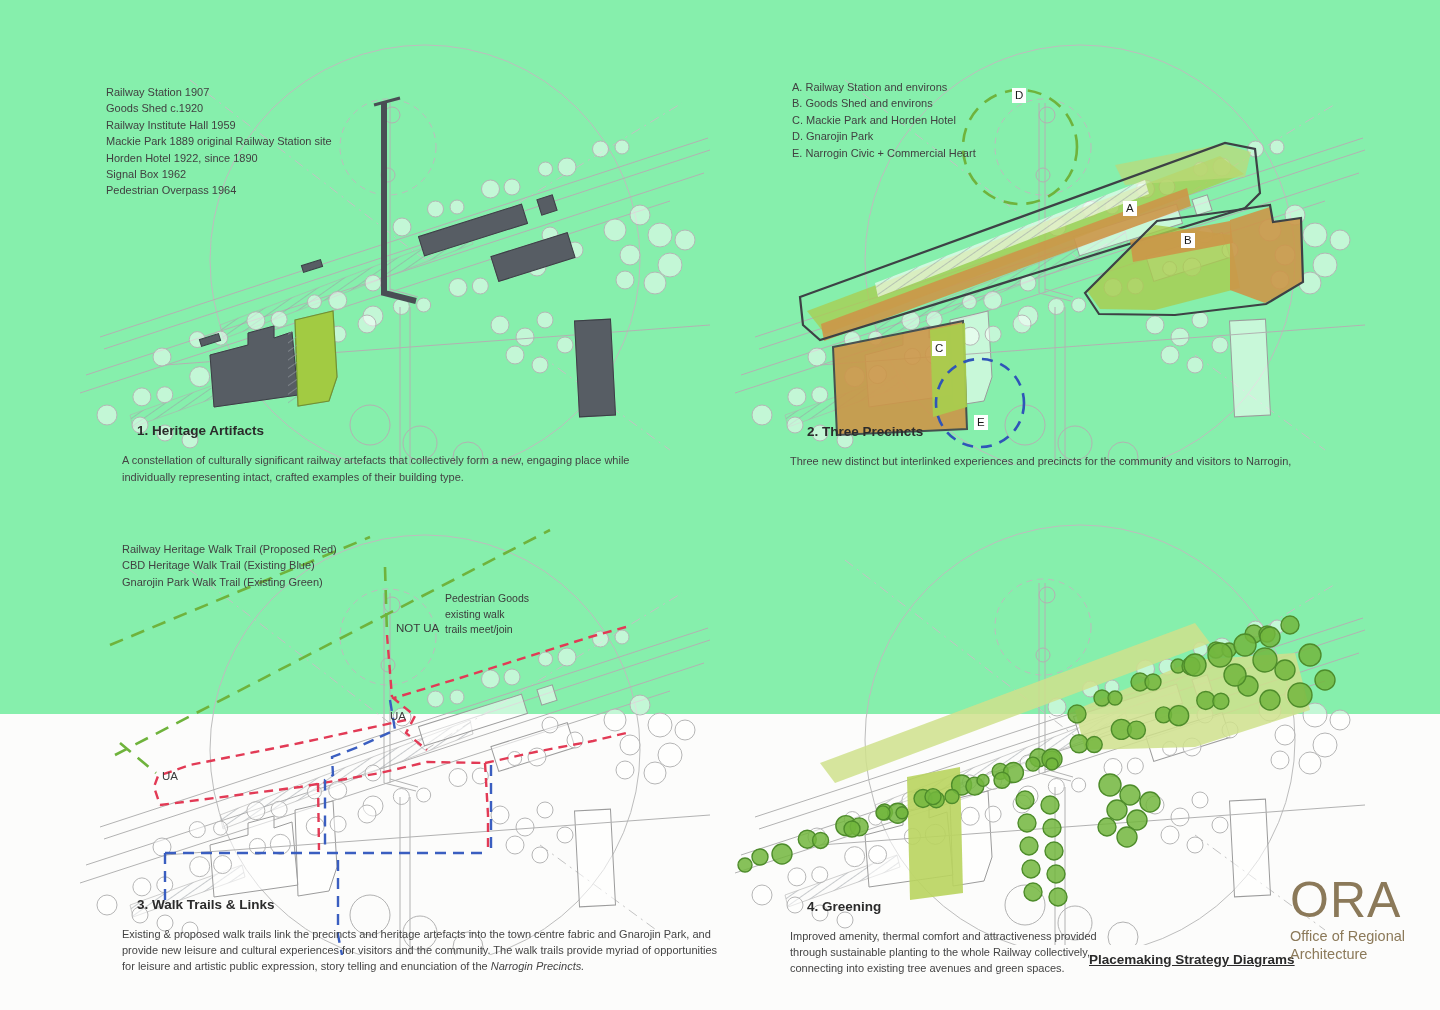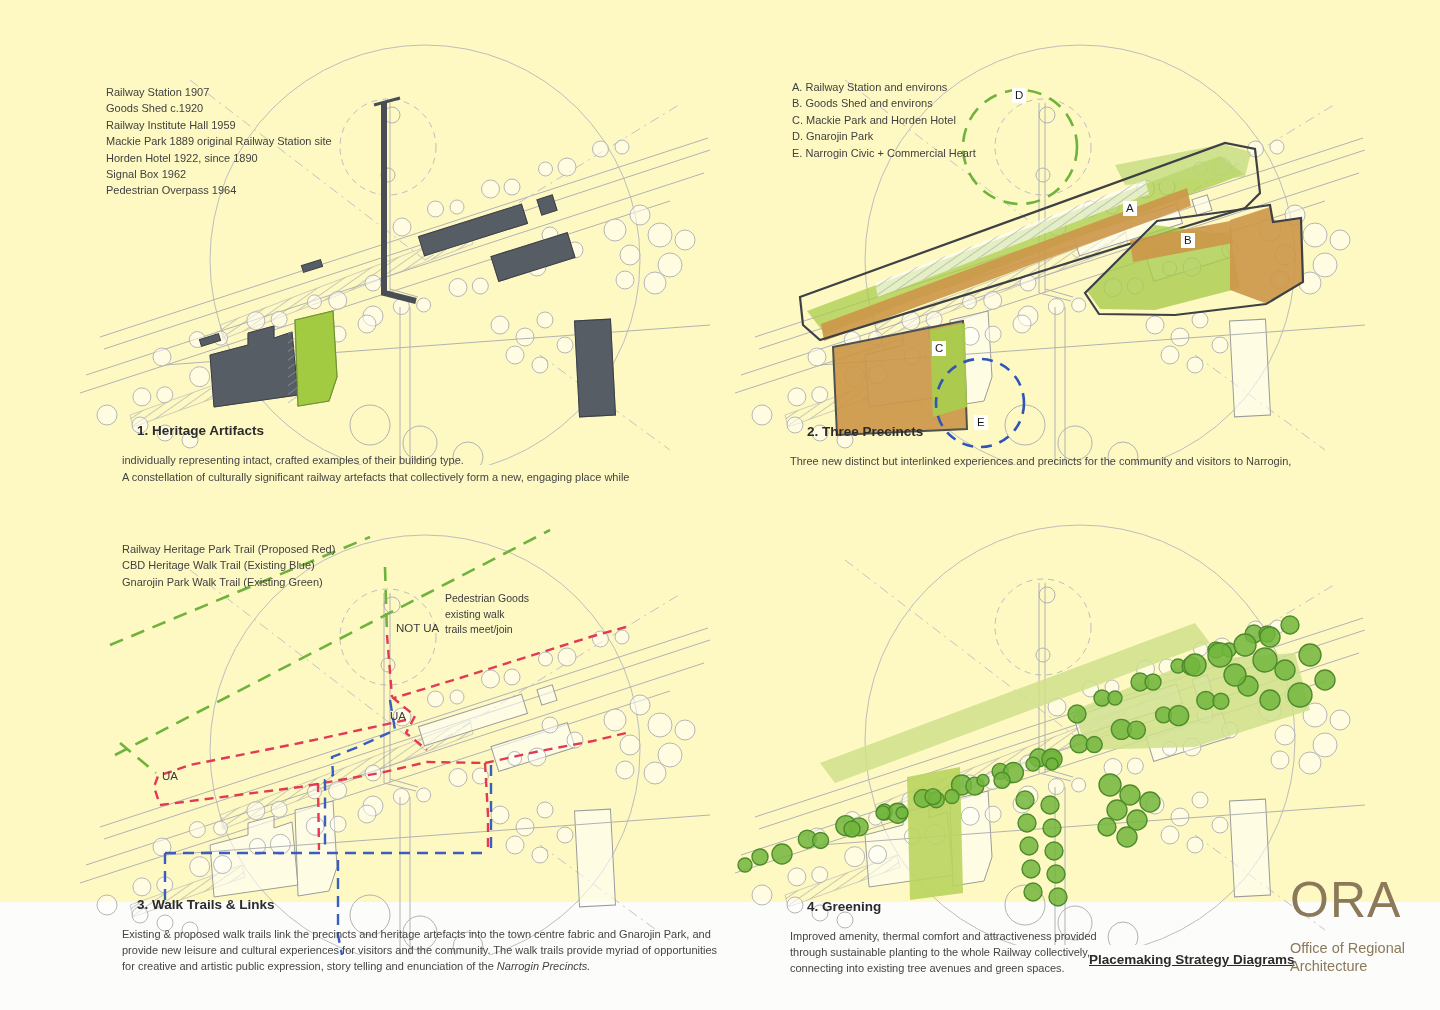--- a/index.html
+++ b/index.html
@@ -1,34 +1,34 @@
 <!DOCTYPE html>
 <html><head>
 <meta charset="utf-8">
 <style>
   html,body{margin:0;padding:0;}
   body{width:1440px;height:1010px;background:#fcfcfb;overflow:hidden;position:relative;
        font-family:"Liberation Sans",sans-serif;}
-  .page{position:absolute;left:0;top:0;width:1440px;height:902px;background:#fef9c3;}
+  .page{position:absolute;left:0;top:0;width:1440px;height:714px;background:#86efac;}
   .quad{position:absolute;}
   .quad svg{position:absolute;left:0;top:0;}
   .t{position:absolute;font-family:"Liberation Sans",sans-serif;color:#3f3f3f;}
   .legend{font-size:11px;line-height:16.4px;white-space:nowrap;color:#414141;}
   .sect-title{font-size:13.5px;font-weight:bold;color:#2b2b2b;white-space:nowrap;margin-left:17px;}
   .desc{font-size:11px;color:#444;white-space:nowrap;}
   .lh17{line-height:17px}.lh22{line-height:22px}.lh16{line-height:16.2px}
   .plan-label{position:absolute;font-size:11.5px;color:#1c1c1c;background:#ffffff;
               padding:0 3px;line-height:15px;}
   .anno{position:absolute;font-size:10.5px;color:#3b3b3b;line-height:15.5px;white-space:nowrap;}
   .ua{font-size:11.5px;background:transparent;padding:0;}
   .doc-title{font-size:13.5px;font-weight:bold;color:#2b2b2b;white-space:nowrap;text-decoration:underline;}
   .logo{position:absolute;left:1290px;top:878px;width:150px;}
   .logo-acronym{font-size:50px;color:#8b7959;letter-spacing:1px;line-height:46px;font-weight:400;
                 transform:scaleY(0.98);transform-origin:left top;}
-  .logo-sub{font-size:14.5px;color:#8b7959;line-height:17.5px;margin-top:16px;}
+  .logo-sub{font-size:14.5px;color:#8b7959;line-height:17.5px;margin-top:4px;}
   
   .sk{fill:none;stroke:#bdbdbd;stroke-width:1;}
   .skl{stroke:#b2b2b2;stroke-width:1;fill:none;}
   .dashdot{fill:none;stroke:#c3c3c3;stroke-width:1;stroke-dasharray:10 5 2 5;}
   .bldgO{fill:#ffffff;fill-opacity:.55;stroke:#9c9c9c;stroke-width:1;}
   .btree{fill:#ffffff;fill-opacity:.5;stroke:#b6b6b6;stroke-width:1;}
   .tree{fill:#72b63d;fill-opacity:.85;stroke:#4e8c2b;stroke-width:1.4;}
   .dark{fill:#575d64;stroke:#3a3f45;stroke-width:1;}
   .dashGreen{fill:none;stroke:#6fb33c;stroke-width:2.6;stroke-dasharray:14 9;}
   .dashBlue{fill:none;stroke:#2f55b8;stroke-width:2.6;stroke-dasharray:11 8;}
@@ -153,22 +153,22 @@
     <div>Goods Shed c.1920</div>
     <div>Railway Institute Hall 1959</div>
     <div>Mackie Park 1889 original Railway Station site</div>
     <div>Horden Hotel 1922, since 1890</div>
     <div>Signal Box 1962</div>
     <div>Pedestrian Overpass 1964</div>
   </div>
 
   <div class="t sect-title" style="left:120px;top:423px">1. Heritage Artifacts</div>
   <div class="t desc lh17" style="left:122px;top:452px">
+    <div>A constellation of culturally significant railway artefacts that collectively form a new, engaging place while</div>
     <div>individually representing intact, crafted examples of their building type.</div>
-    <div>A constellation of culturally significant railway artefacts that collectively form a new, engaging place while</div>
   </div>
 
   <div class="quad" id="quad2" style="left:725px;top:25px;width:680px;height:440px">
     <svg width="680" height="440" viewBox="0 0 680 440">
       <defs>
         <pattern id="hatchQ2" patternUnits="userSpaceOnUse" width="7" height="7" patternTransform="rotate(55)">
           <line x1="0" y1="0" x2="0" y2="7" stroke="#9aa0a4" stroke-width="1.1"></line>
         </pattern>
       </defs>
       <g class="base">
@@ -415,30 +415,30 @@
       <div>Pedestrian Goods</div>
       <div>existing walk</div>
       <div>trails meet/join</div>
     </div>
     <div class="anno ua" style="left:326px;top:106px">NOT UA</div>
     <div class="anno ua" style="left:320px;top:194px">UA</div>
     <div class="anno ua" style="left:92px;top:254px">UA</div>
   </div>
 
   <div class="t legend" style="left:122px;top:541px">
-    <div>Railway Heritage Park Trail (Proposed Red)</div>
+    <div>Railway Heritage Walk Trail (Proposed Red)</div>
     <div>CBD Heritage Walk Trail (Existing Blue)</div>
     <div>Gnarojin Park Walk Trail (Existing Green)</div>
   </div>
 
   <div class="t sect-title" style="left:120px;top:897px">3. Walk Trails &amp; Links</div>
   <div class="t desc lh16" style="left:122px;top:926px">
     <div>Existing &amp; proposed walk trails link the precincts and heritage artefacts into the town centre fabric and Gnarojin Park, and</div>
     <div>provide new leisure and cultural experiences for visitors and the community. The walk trails provide myriad of opportunities</div>
-    <div><span>for creative and artistic public expression, story telling and enunciation of the </span><span style="font-style:italic">Narrogin Precincts.</span></div>
+    <div><span>for leisure and artistic public expression, story telling and enunciation of the </span><span style="font-style:italic">Narrogin Precincts.</span></div>
   </div>
 
   <div class="quad" id="quad4" style="left:725px;top:505px;width:680px;height:440px">
     <svg width="680" height="440" viewBox="0 0 680 440">
       <defs>
         <pattern id="hatchQ4" patternUnits="userSpaceOnUse" width="7" height="7" patternTransform="rotate(55)">
           <line x1="0" y1="0" x2="0" y2="7" stroke="#9aa0a4" stroke-width="1.1"></line>
         </pattern>
       </defs>
       <g class="base">

